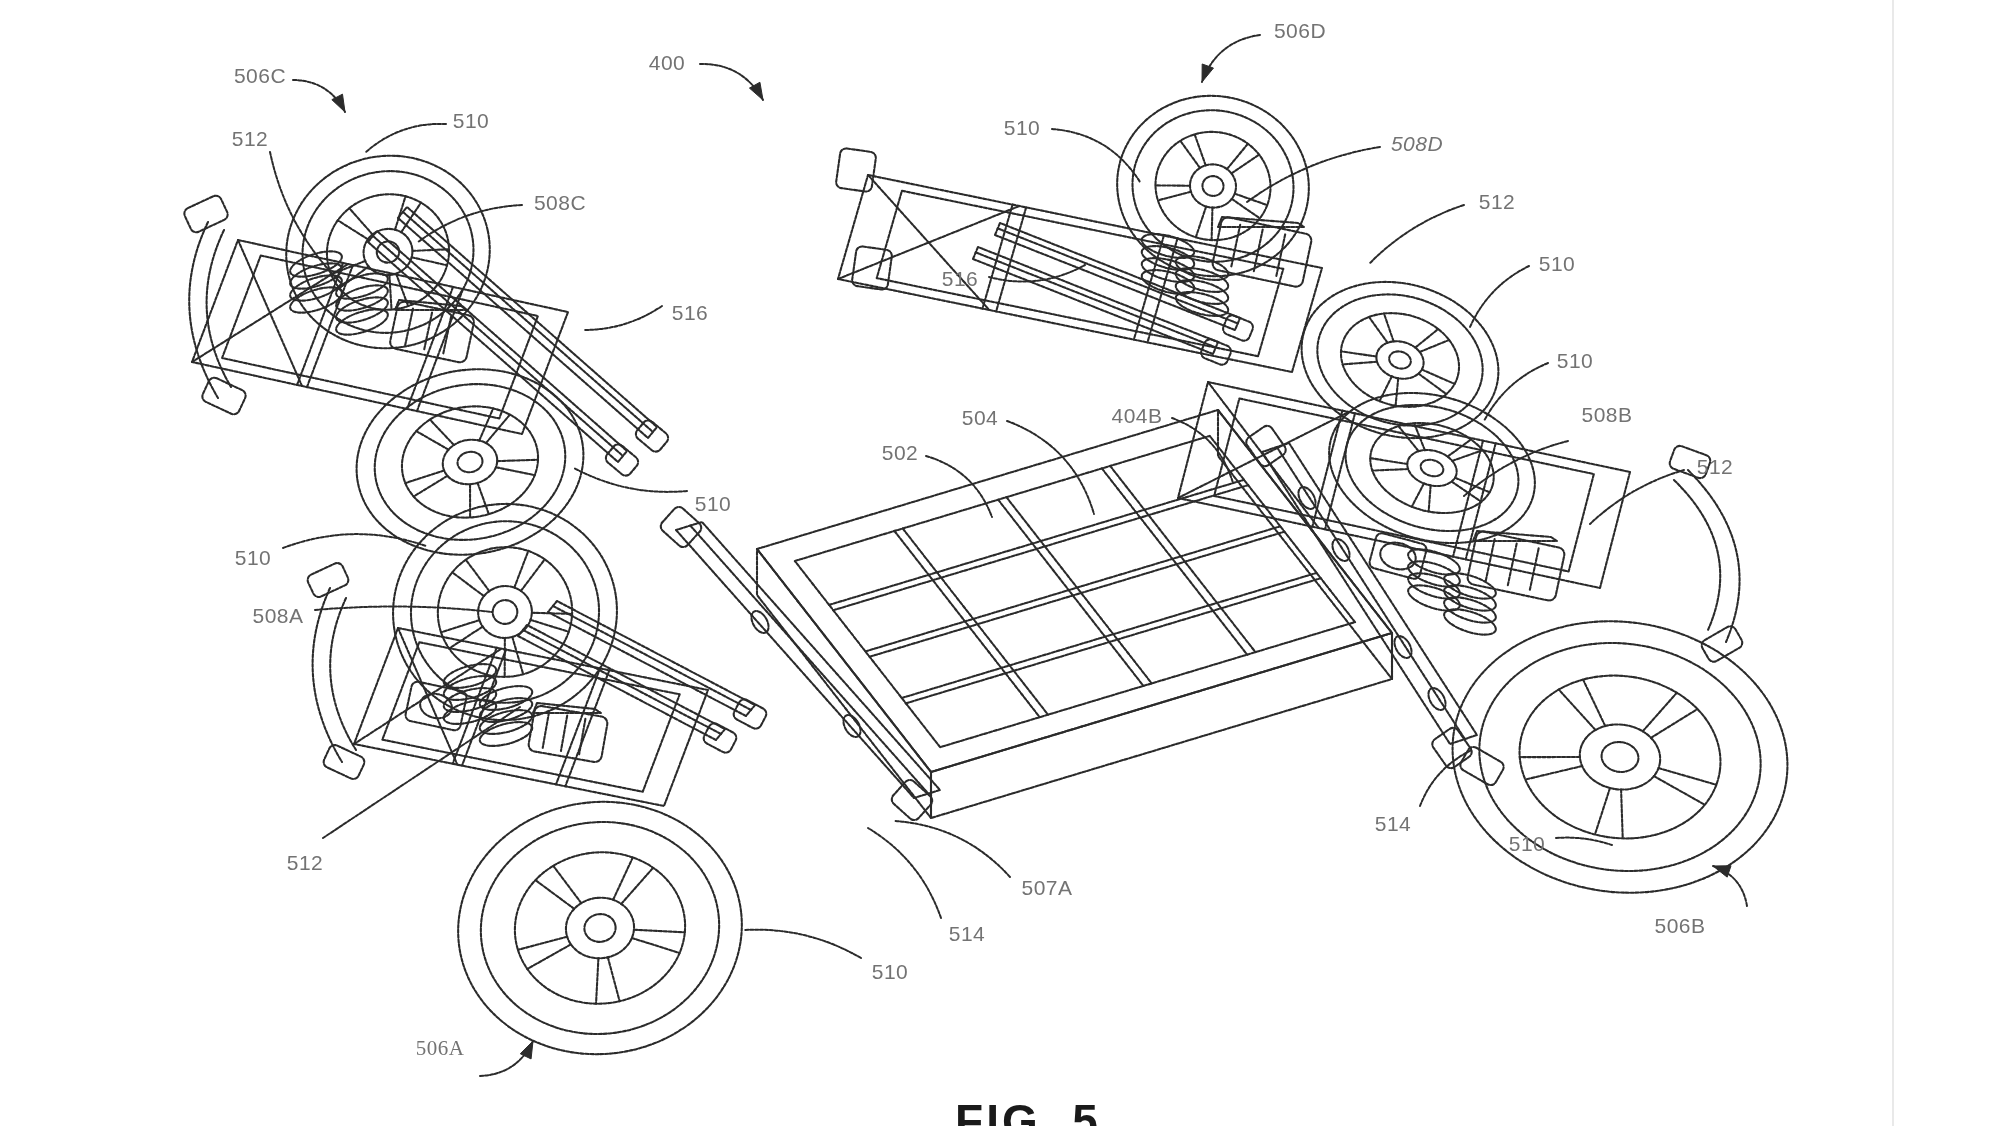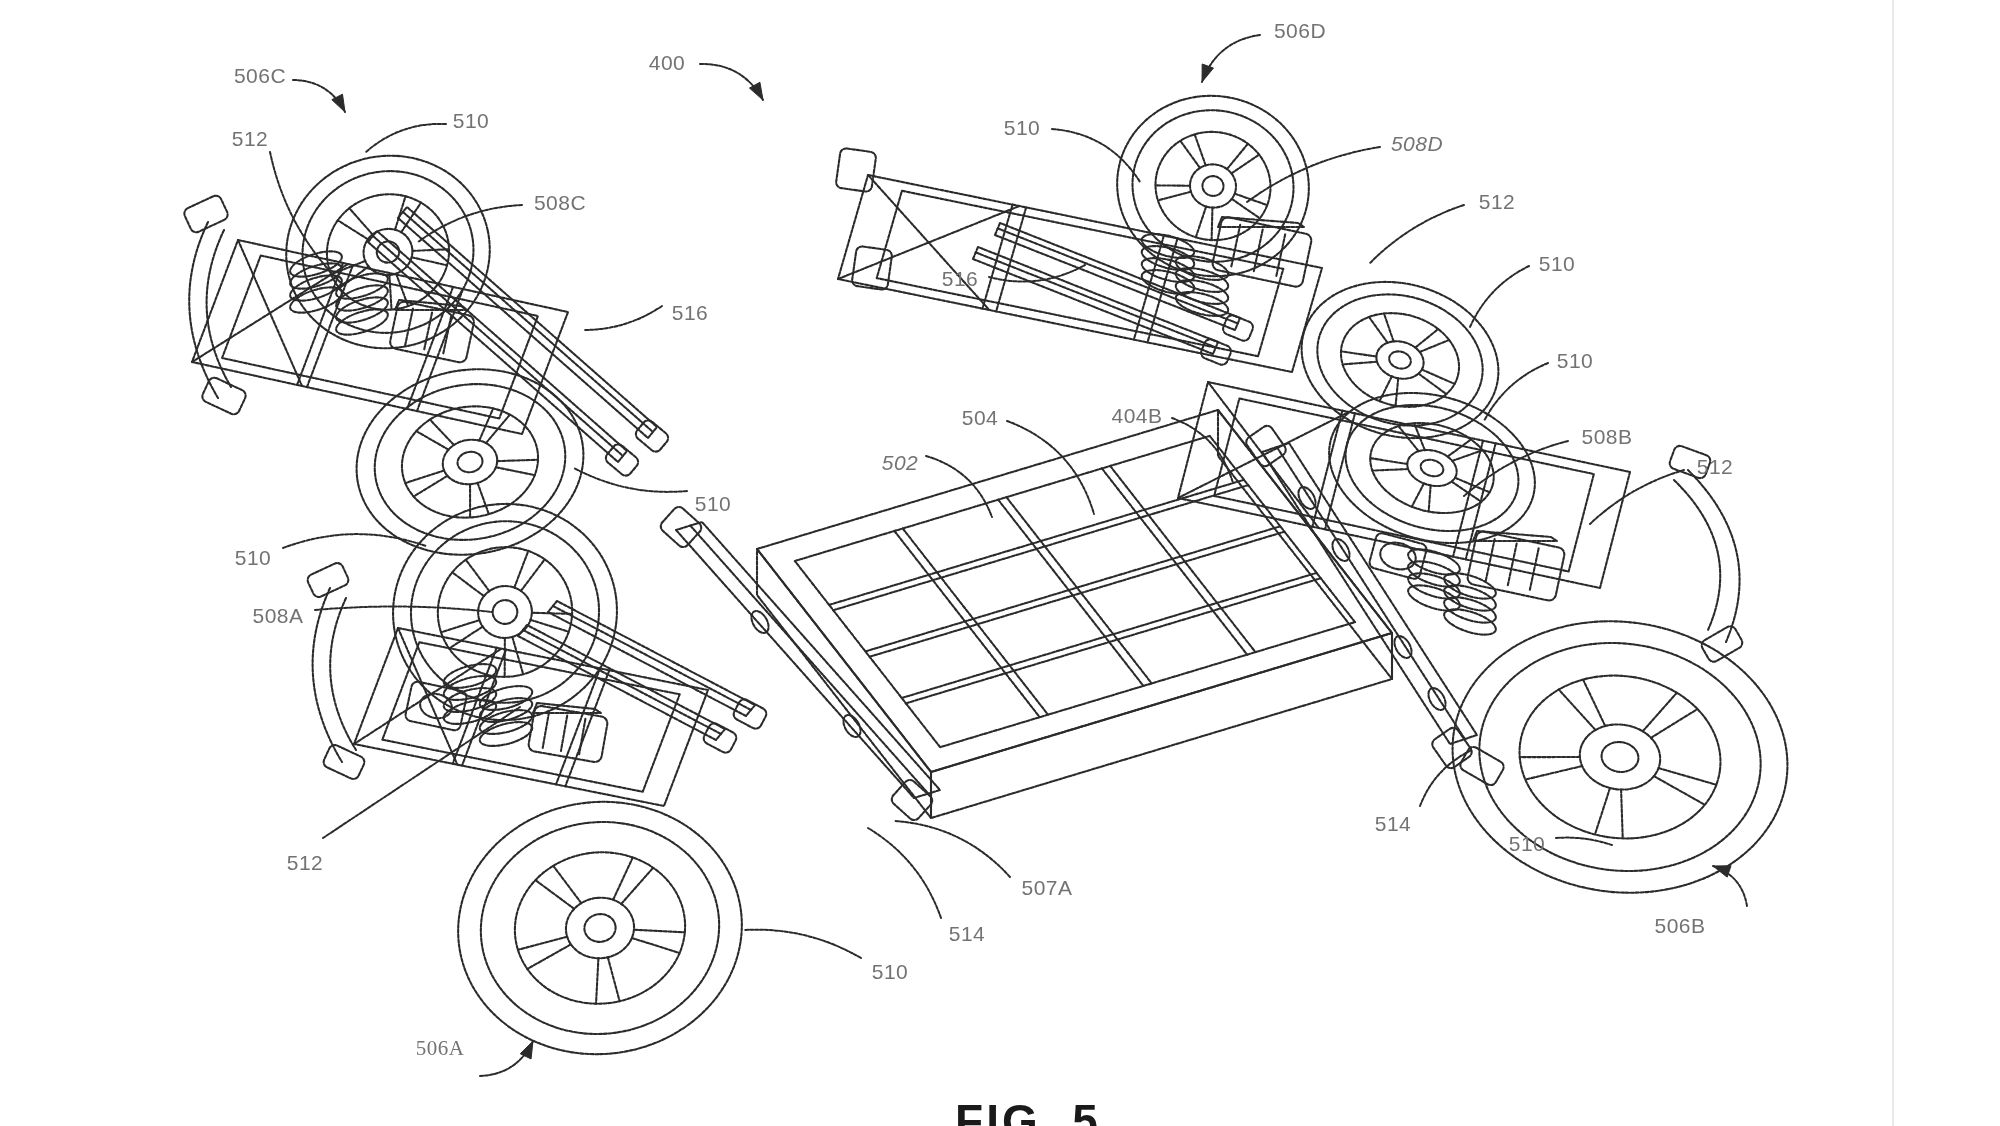--- a/index.html
+++ b/index.html
@@ -392,23 +392,23 @@
       <div class="ref-label" style="left: 560px; top: 197px;">508C</div>
       <div class="ref-label" style="left: 690px; top: 307px;">516</div>
       <div class="ref-label" style="left: 667px; top: 57px;">400</div>
       <div class="ref-label" style="left: 1300px; top: 25px;">506D</div>
       <div class="ref-label" style="left: 1022px; top: 122px;">510</div>
       <div class="ref-label" style="left: 1417px; top: 138px; font-style: italic;">508D</div>
       <div class="ref-label" style="left: 1497px; top: 196px;">512</div>
       <div class="ref-label" style="left: 960px; top: 273px;">516</div>
       <div class="ref-label" style="left: 1557px; top: 258px;">510</div>
       <div class="ref-label" style="left: 1575px; top: 355px;">510</div>
-      <div class="ref-label" style="left: 1607px; top: 431px; text-align: right;">508B</div>
+      <div class="ref-label" style="left: 1607px; top: 409px; text-align: right;">508B</div>
       <div class="ref-label" style="left: 1715px; top: 461px;">512</div>
-      <div class="ref-label" style="left: 900px; top: 457px; font-style: italic;">502</div>
+      <div class="ref-label" style="left: 900px; top: 447px;">502</div>
       <div class="ref-label" style="left: 980px; top: 412px;">504</div>
       <div class="ref-label" style="left: 1137px; top: 410px;">404B</div>
       <div class="ref-label" style="left: 253px; top: 552px;">510</div>
       <div class="ref-label" style="left: 278px; top: 610px;">508A</div>
       <div class="ref-label" style="left: 713px; top: 498px;">510</div>
       <div class="ref-label" style="left: 305px; top: 857px;">512</div>
       <div class="ref-label" style="left: 440px; top: 1042px; font-family: Liberation Serif, serif;">506A</div>
       <div class="ref-label" style="left: 1047px; top: 882px;">507A</div>
       <div class="ref-label" style="left: 967px; top: 928px;">514</div>
       <div class="ref-label" style="left: 890px; top: 966px;">510</div>

